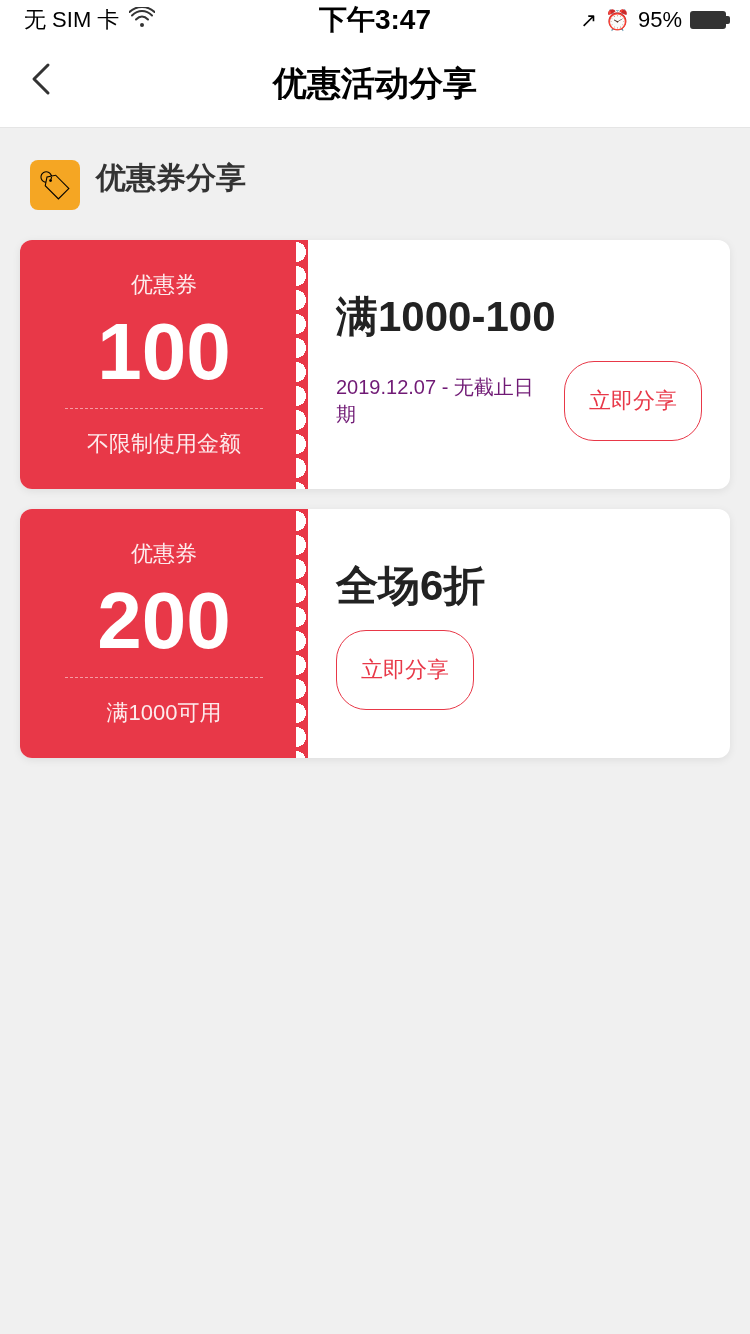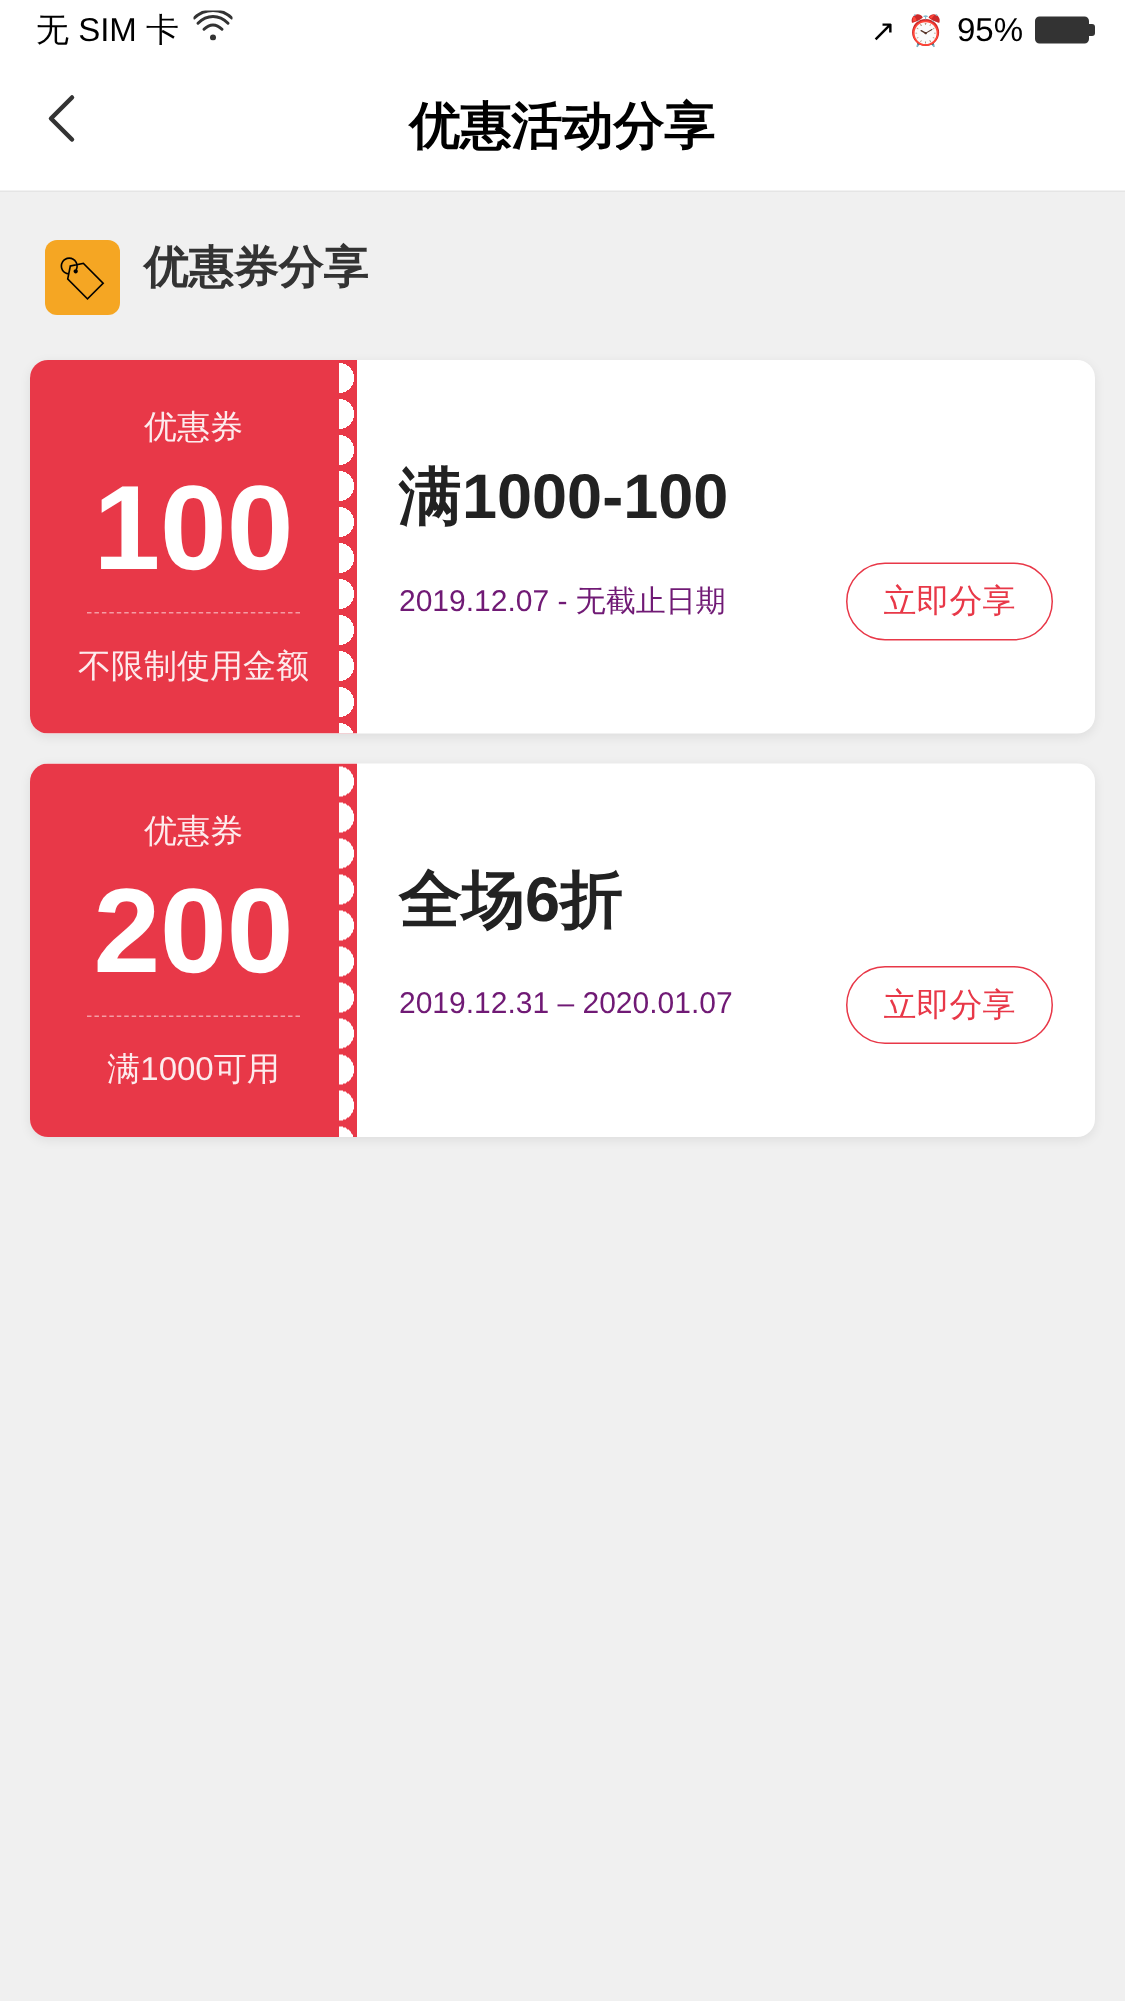--- a/index.html
+++ b/index.html
@@ -137,21 +137,21 @@
       border-radius: 12px;
       overflow: hidden;
       display: flex;
       align-items: stretch;
       box-shadow: 0 2px 8px rgba(0,0,0,0.08);
       position: relative;
     }
 
     
     .coupon-left {
-      width: 218px;
+      width: 288px;
       background: #e83848;
       display: flex;
       flex-direction: column;
       align-items: center;
       justify-content: center;
       padding: 30px 20px;
       position: relative;
       flex-shrink: 0;
     }
 
@@ -216,21 +216,21 @@
       gap: 12px;
     }
     .coupon-date {
       font-size: 20px;
       color: #701a75;
       flex: 1;
     }
     .share-btn {
       border: 1.5px solid #e83848;
       border-radius: 30px;
-      padding: 10px 24px;
+      padding: 24px 24px;
       font-size: 22px;
       color: #e83848;
       background: #fff;
       cursor: pointer;
       white-space: nowrap;
       flex-shrink: 0;
       text-align: center;
     }
 
     
@@ -248,20 +248,21 @@
     <span>无 SIM 卡</span>
     <span>
       <svg width="26" height="20" viewBox="0 0 26 20" fill="none">
         <path d="M13 16a2 2 0 1 1 0 4 2 2 0 0 1 0-4z" fill="#333"></path>
         <path d="M7 12.5C8.8 10.7 11 9.6 13 9.6s4.2 1.1 6 2.9" stroke="#333" stroke-width="2" fill="none" stroke-linecap="round"></path>
         <path d="M3 8.5C5.8 5.7 9.2 4 13 4s7.2 1.7 10 4.5" stroke="#333" stroke-width="2" fill="none" stroke-linecap="round"></path>
         <path d="M0.5 5C3.7 1.9 8.1 0 13 0s9.3 1.9 12.5 5" stroke="#333" stroke-width="2" fill="none" stroke-linecap="round"></path>
       </svg>
     </span>
   </div>
+  <div class="status-center">下午3:47</div>
   <div class="status-right">
     <span style="font-size:20px;">↗</span>
     <span style="font-size:20px;">⏰</span>
     <span>95%</span>
     <span class="battery-icon"></span>
   </div>
 </div>
 
 <div class="nav-bar">
   <div class="nav-back">
@@ -300,20 +301,19 @@
     <div class="coupon-card">
       <div class="coupon-left">
         <span class="coupon-type">优惠券</span>
         <span class="coupon-amount">200</span>
         <hr class="coupon-divider">
         <span class="coupon-condition">满1000可用</span>
       </div>
       <div class="coupon-right">
         <span class="coupon-name">全场6折</span>
         <div class="coupon-bottom-row">
-          <span class="coupon-date">2019.12.31 – 2020.01.07</span>
           <button class="share-btn">立即分享</button>
         </div>
       </div>
     </div>
   </div>
 
 <div class="empty-area"></div>
 
 </body></html>

